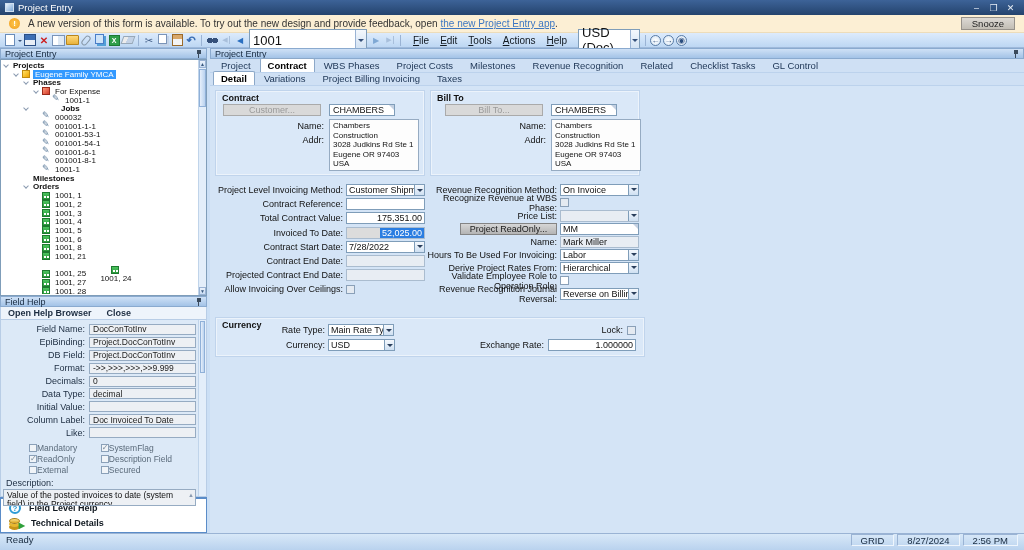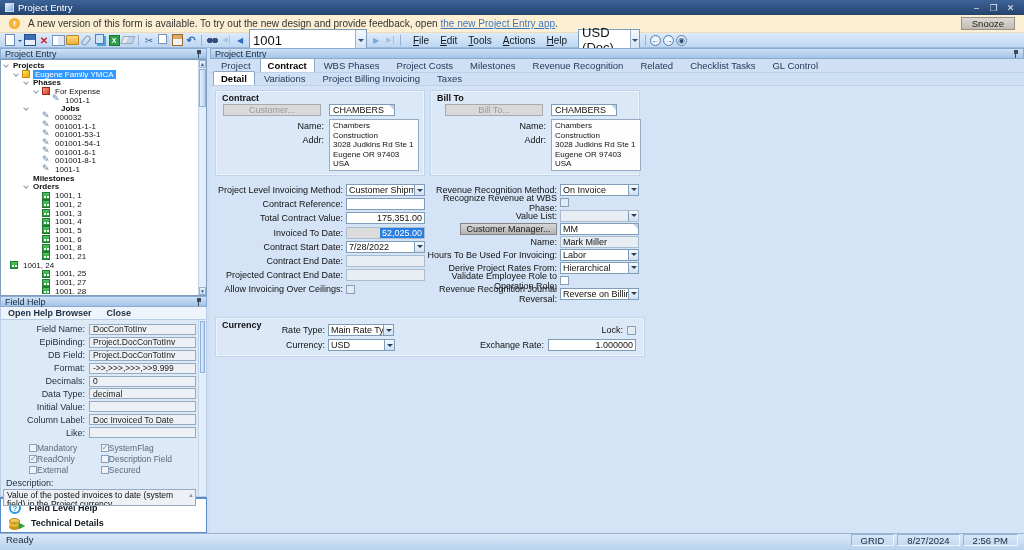--- a/index.html
+++ b/index.html
@@ -308,21 +308,21 @@
         <div class="titem" style="padding-left: 32px;">
           <span class="texp" style="visibility: hidden;"></span>
           <span class="ticon order-icon"></span>
           <span class="tlabel">1001, 8</span>
         </div>
         <div class="titem" style="padding-left: 32px;">
           <span class="texp" style="visibility: hidden;"></span>
           <span class="ticon order-icon"></span>
           <span class="tlabel">1001, 21</span>
         </div>
-        <div class="titem" style="">
+        <div class="titem" style="padding-left: 32px; flex-direction: column;">
           <span class="texp" style="visibility: hidden;"></span>
           <span class="ticon order-icon"></span>
           <span class="tlabel">1001, 24</span>
         </div>
         <div class="titem" style="padding-left: 32px;">
           <span class="texp" style="visibility: hidden;"></span>
           <span class="ticon order-icon"></span>
           <span class="tlabel">1001, 25</span>
         </div>
         <div class="titem" style="padding-left: 32px;">
@@ -566,28 +566,28 @@
         <div class="ctl select">
             <span>On Invoice</span>
             <span class="dd"></span>
           </div>
         </div>
       <div class="frow">
           <label>Recognize Revenue at WBS Phase:</label>
         <span class="cbx dis"></span>
         </div>
       <div class="frow">
-          <label>Value List:</label>
+          <label>Price List:</label>
         <div class="ctl select dis">
             <span></span>
             <span class="dd"></span>
           </div>
         </div>
       <div class="frow">
-          <span class="pm-btn">Customer Manager...</span>
+          <span class="pm-btn">Project ReadOnly...</span>
         <div class="ctl fold">
             <span>MM</span>
           </div>
         </div>
       <div class="frow">
           <label>Name:</label>
         <div class="ctl dis">
             <span>Mark Miller</span>
           </div>
         </div>

